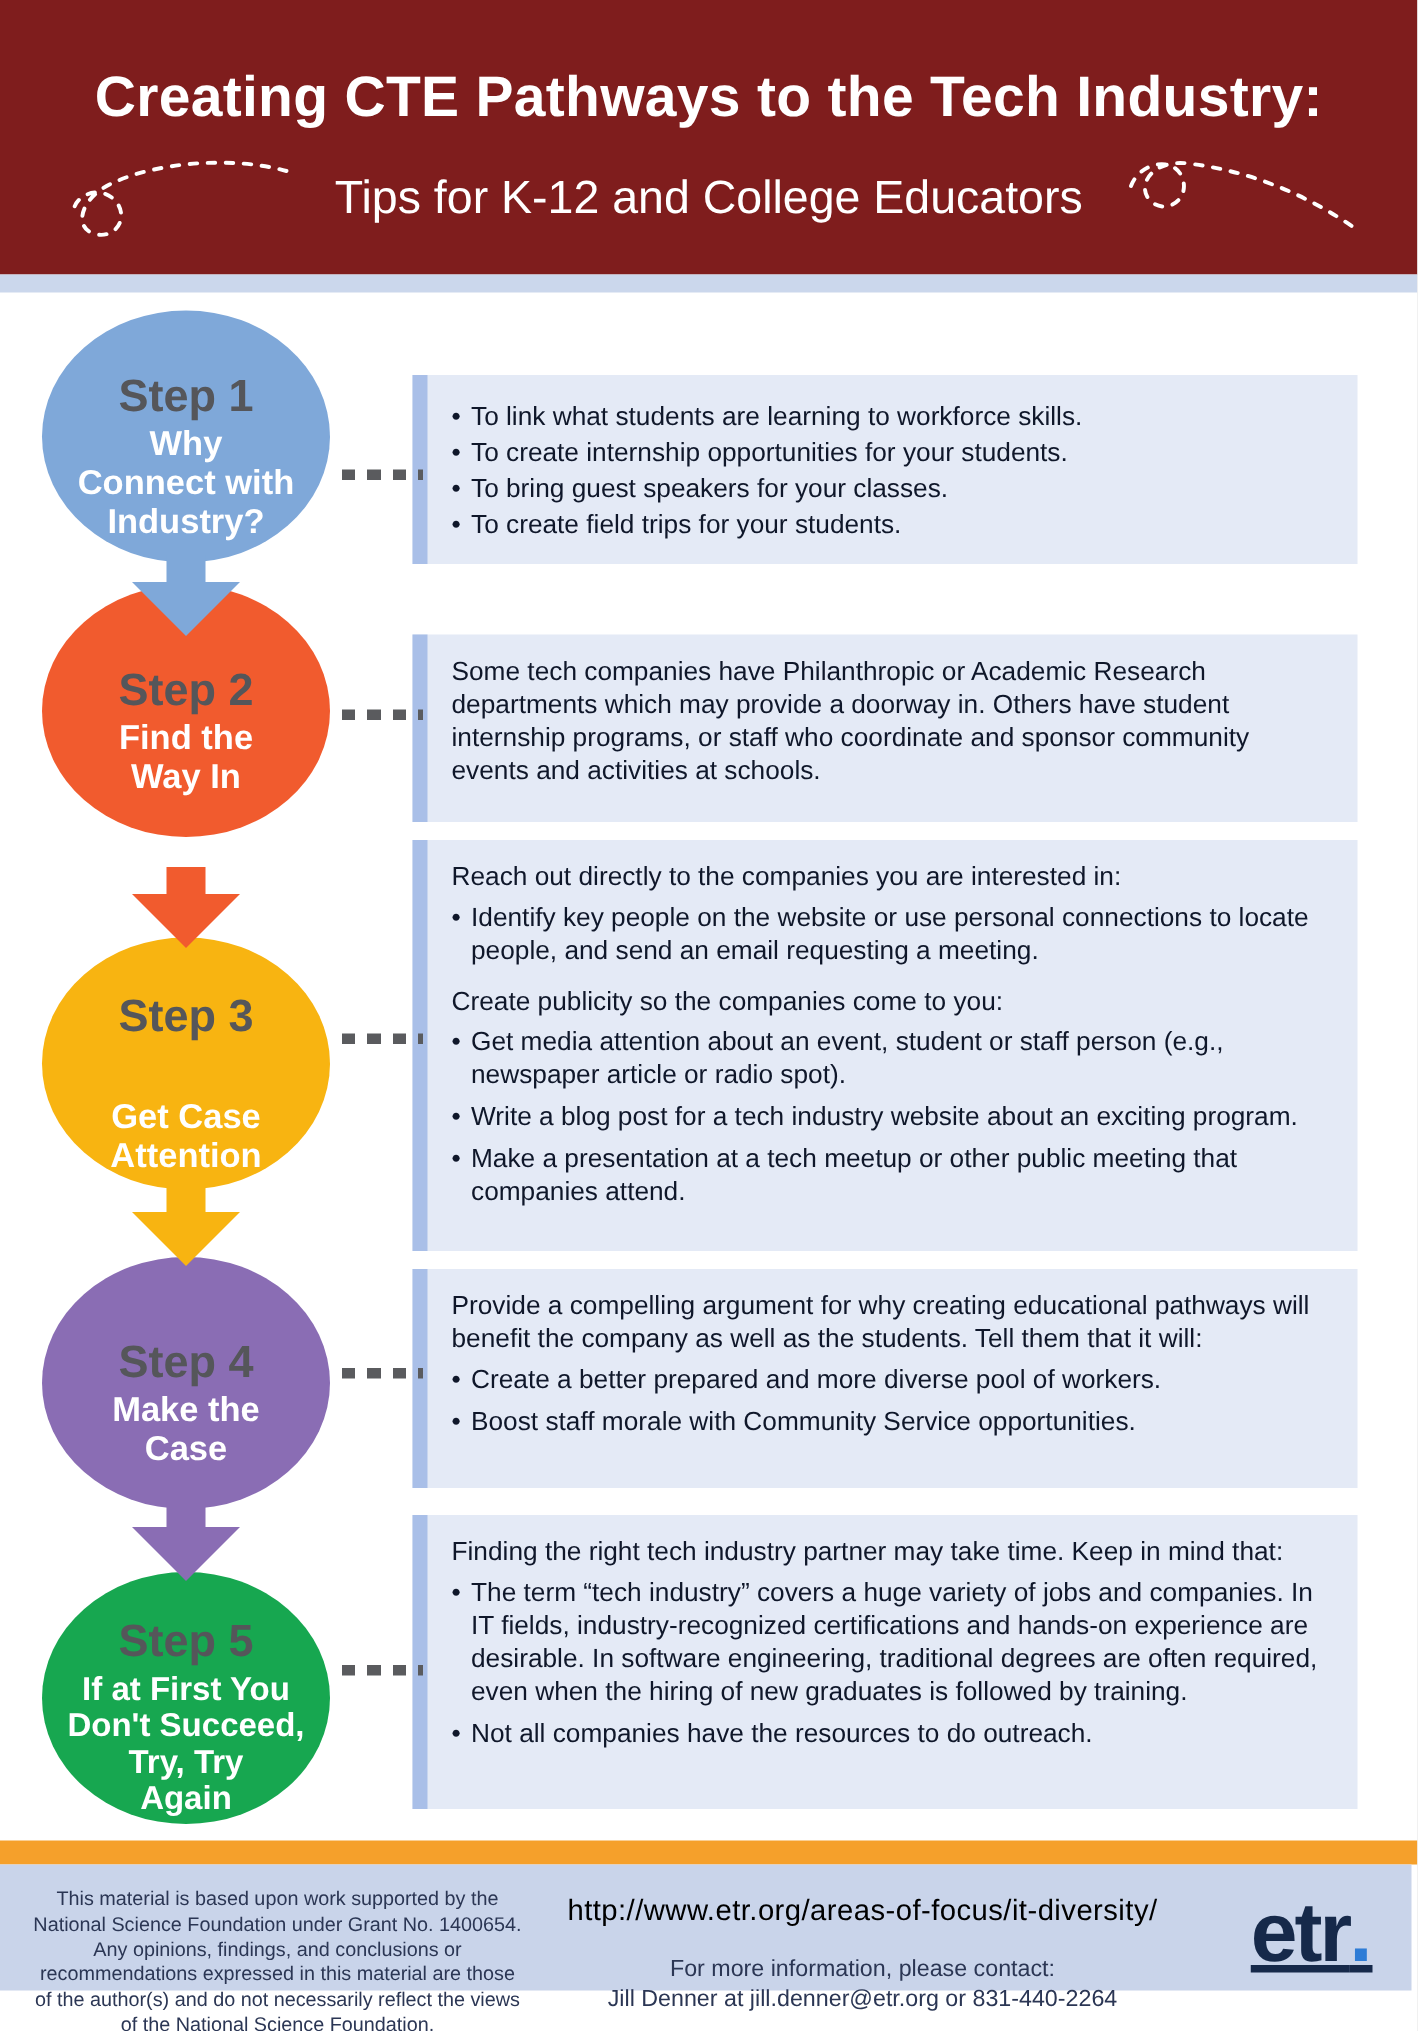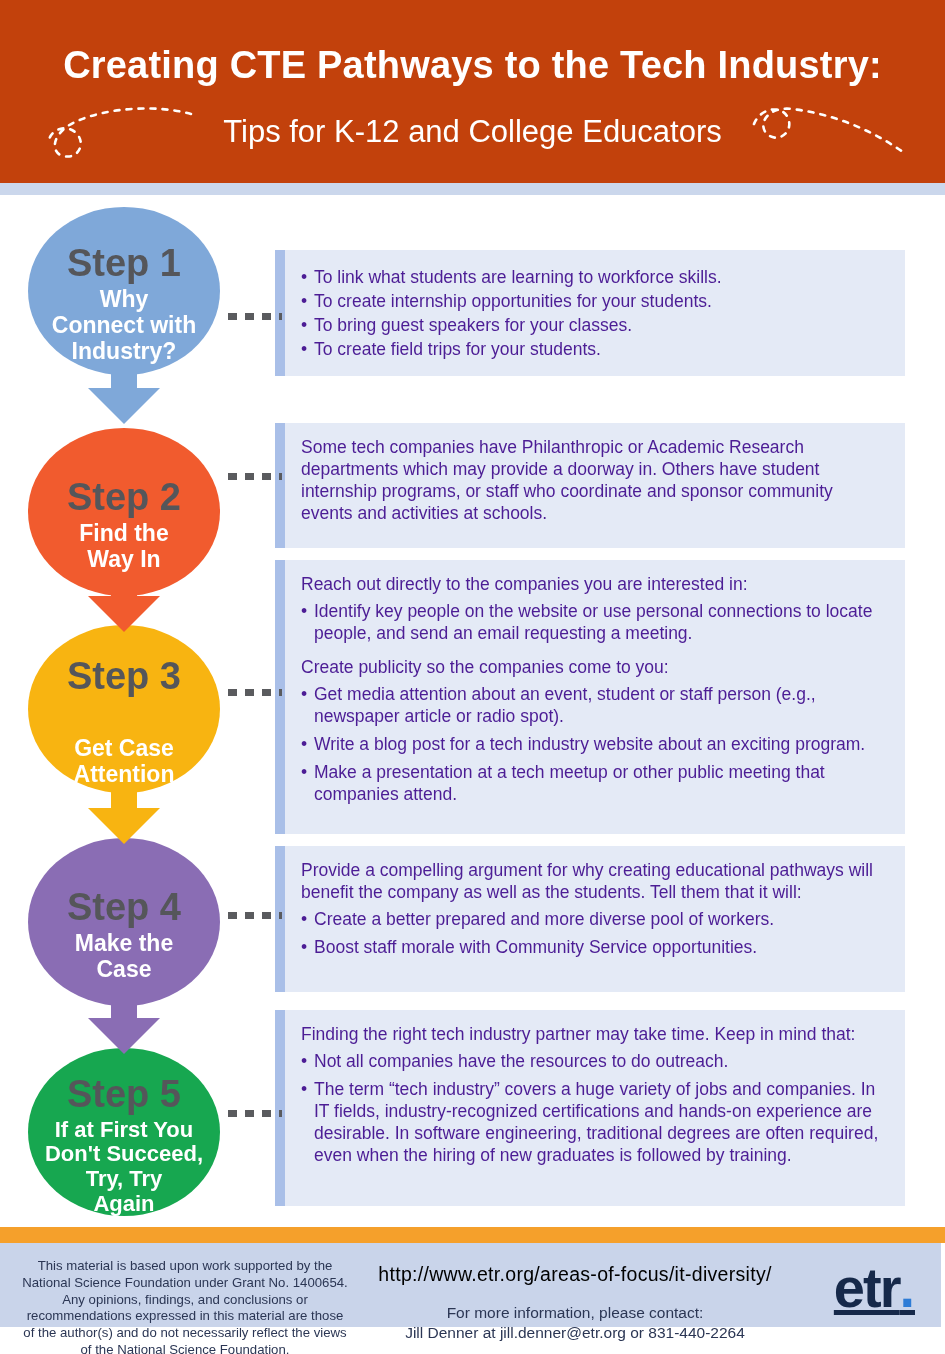--- a/index.html
+++ b/index.html
@@ -3,43 +3,43 @@
 <meta charset="utf-8">
 <style>
   * { margin:0; padding:0; box-sizing:border-box; }
   html,body { background:#e8e8e8; }
   .page {
     position:relative; width:945px; height:1354px; margin:0 auto;
     background:#ffffff; overflow:hidden;
     font-family:"Liberation Sans", sans-serif; color:#3b3b3d;
   }
   
-  .header { position:absolute; top:0; left:0; right:0; height:183px; background:#c2410c; }
+  .header { position:absolute; top:0; left:0; right:0; height:183px; background:#7f1d1d; }
   .title {
     position:absolute; top:44px; width:100%; text-align:center;
     color:#ffffff; font-size:38px; font-weight:800; letter-spacing:.2px;
   }
   .subtitle-row {
     position:absolute; top:100px; width:100%;
     display:flex; justify-content:center; align-items:center; gap:28px;
   }
   .subtitle { color:#ffffff; font-size:31px; font-weight:400; }
   .swirl { flex:0 0 auto; }
   .strip { position:absolute; top:183px; left:0; right:0; height:12px; background:#CBD7EC; }
 
   
   .circle {
     position:absolute; left:28px; width:192px; height:168px; border-radius:50%;
     display:flex; flex-direction:column; align-items:center; justify-content:center;
     text-align:center; z-index:1;
   }
-  .circle .step-label { font-size:38px; font-weight:800; color:#55565A; line-height:1.05;margin-top:27px; }
+  .circle .step-label { font-size:30px; font-weight:800; color:#55565A; line-height:1.05;margin-top:27px; }
   .circle .circle-title { margin-top:3px; font-size:23px; font-weight:700; color:#ffffff; line-height:1.12; }
   .c1 { top:207px;  background:#7FA8D9; }
-  .c2 { top:428px;  background:#F15B2E; }
+  .c2 { top:390px;  background:#F15B2E; }
   .c3 { top:625px;  background:#F8B411;gap:36px; }
   .c4 { top:838px;  background:#8A6DB4; }
   .c5 { top:1048px; background:#17A750; }
   .c5 .circle-title { font-size:22px; }
 
   
   .arrow { position:absolute; left:82px; width:84px; height:56px; z-index:2; }
   .a1 { top:370px; }
   .a2 { top:578px; }
   .a3 { top:790px; }
@@ -50,21 +50,21 @@
     position:absolute; left:228px; width:54px; height:7px; z-index:3;
     background:repeating-linear-gradient(90deg, #5A5B5E 0 9px, transparent 9px 17px);
   }
   .d1 { top:313px; } .d2 { top:473px; } .d3 { top:689px; } .d4 { top:912px; } .d5 { top:1110px; }
 
   
   .info-box {
     position:absolute; left:275px; width:630px;
     background:#E4EAF6; border-left:10px solid #A9BFE8;
     padding:13px 20px 13px 16px;
-    font-size:17.5px; line-height:22px; color:#4c1d95;
+    font-size:17.5px; line-height:22px; color:#0f172a;
   }
   .b1 { top:250px; min-height:126px; }
   .b2 { top:423px; min-height:125px; }
   .b3 { top:560px; min-height:274px; }
   .b4 { top:846px; min-height:146px; }
   .b5 { top:1010px; min-height:196px; }
   .info-box p { margin:0; }
   .info-box p + ul { margin-top:5px; }
   .info-box ul + p { margin-top:12px; }
   .info-box ul { list-style:none; }
@@ -200,22 +200,22 @@
     <p>Provide a compelling argument for why creating educational pathways will benefit the company as well as the students. Tell them that it will:</p>
     <ul>
       <li>Create a better prepared and more diverse pool of workers.</li>
       <li>Boost staff morale with Community Service opportunities.</li>
     </ul>
   </div>
 
   <div class="info-box b5">
     <p>Finding the right tech industry partner may take time. Keep in mind that:</p>
     <ul>
+      <li>The term “tech industry” covers a huge variety of jobs and companies. In IT fields, industry-recognized certifications and hands-on experience are desirable. In software engineering, traditional degrees are often required, even when the hiring of new graduates is followed by training.</li>
       <li>Not all companies have the resources to do outreach.</li>
-      <li>The term “tech industry” covers a huge variety of jobs and companies. In IT fields, industry-recognized certifications and hands-on experience are desirable. In software engineering, traditional degrees are often required, even when the hiring of new graduates is followed by training.</li>
     </ul>
   </div>
 
   <div class="orange-band"></div>
   <div class="footer">
     <div class="disclaimer">This material is based upon work supported by the National Science Foundation under Grant No. 1400654. Any opinions, findings, and conclusions or recommendations expressed in this material are those of the author(s) and do not necessarily reflect the views of the National Science Foundation.</div>
     <div class="footer-url">http://www.etr.org/areas-of-focus/it-diversity/</div>
     <div class="contact">
       <div>For more information, please contact:</div>
       <div>Jill Denner at jill.denner@etr.org or 831-440-2264</div>

